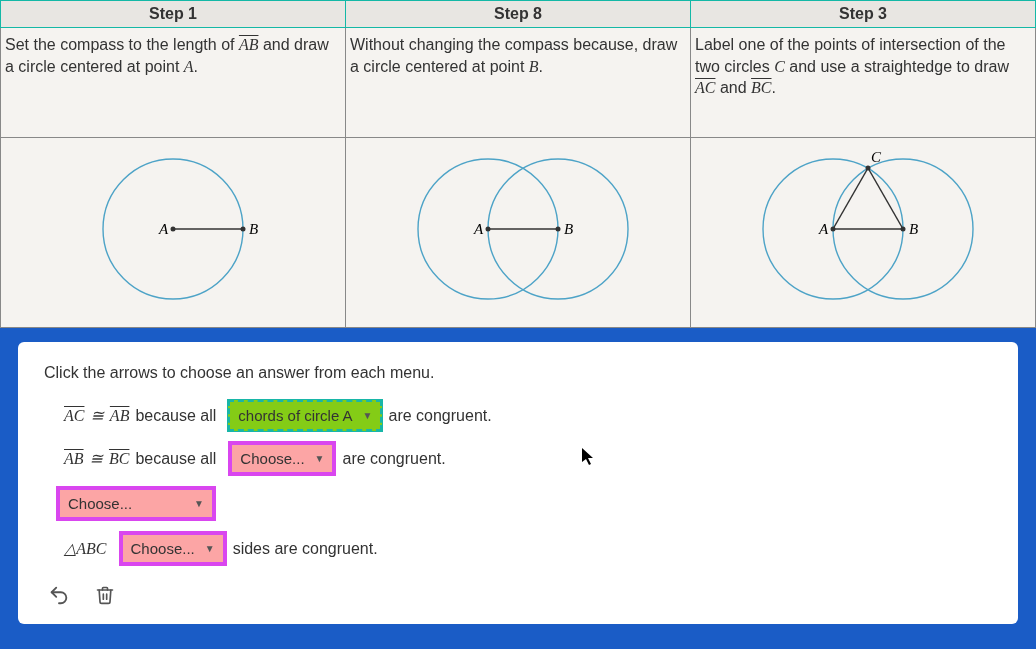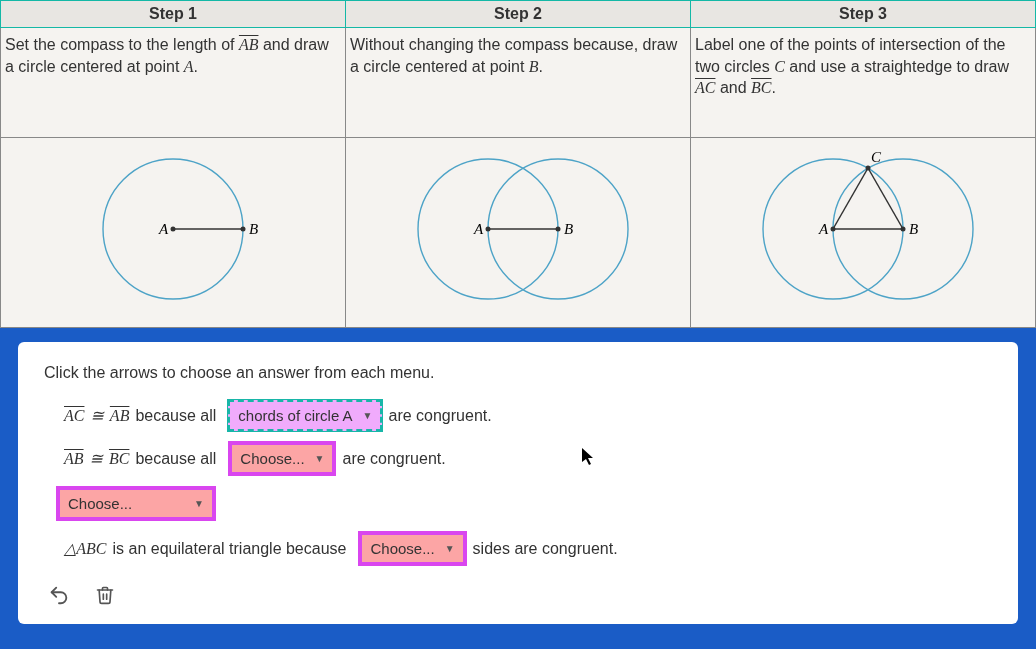--- a/index.html
+++ b/index.html
@@ -73,21 +73,21 @@
     background: #fca5a5;
     border: 4px solid #d946ef;
     padding: 5px 8px;
     font-size: 15px;
     margin: 0 6px;
     min-width: 100px;
     justify-content: space-between;
     cursor: pointer;
   }
   .dropdown.selected {
-    background: #f0abfc;
+    background: #84cc16;
     border: 2px dashed #18b6a8;
     outline: 1px solid #18b6a8;
   }
   .dropdown .caret {
     font-size: 10px;
     margin-left: 10px;
     color: #555;
   }
   .bottom-icons {
     margin-top: 18px;
@@ -114,21 +114,21 @@
   }
 </style>
 </head>
 <body>
 
 <div class="top-section">
 <table class="steps-table">
   <tbody>
         <tr>
     <th>Step 1</th>
-    <th>Step 2</th>
+    <th>Step 8</th>
     <th>Step 3</th>
   </tr>
   <tr>
     <td class="desc-cell">
       <span>Set the compass to the length of </span>
       <span class="math overline">AB</span>
       <span> and draw a circle centered at point </span><span class="math">A</span><span>.</span>
     </td>
     <td class="desc-cell">
       <span>Without changing the compass because, draw a circle centered at point </span><span class="math">B</span><span>.</span>
@@ -208,21 +208,20 @@
 
   <div class="proof-line" style="margin-left:6px;">
     <span class="dropdown" style="min-width:160px;">
       <span>Choose...</span>
       <span class="caret">▼</span>
     </span>
   </div>
 
   <div class="proof-line">
     <span class="math">△ABC</span>
-    <span> is an equilateral triangle because</span>
     <span class="dropdown">
       <span>Choose...</span>
       <span class="caret">▼</span>
     </span>
     <span>sides are congruent.</span>
   </div>
 
   <div class="bottom-icons">
     <span class="icon-btn">
       <svg width="22" height="22" viewBox="0 0 24 24" fill="none" stroke="#555" stroke-width="2" stroke-linecap="round" stroke-linejoin="round">

